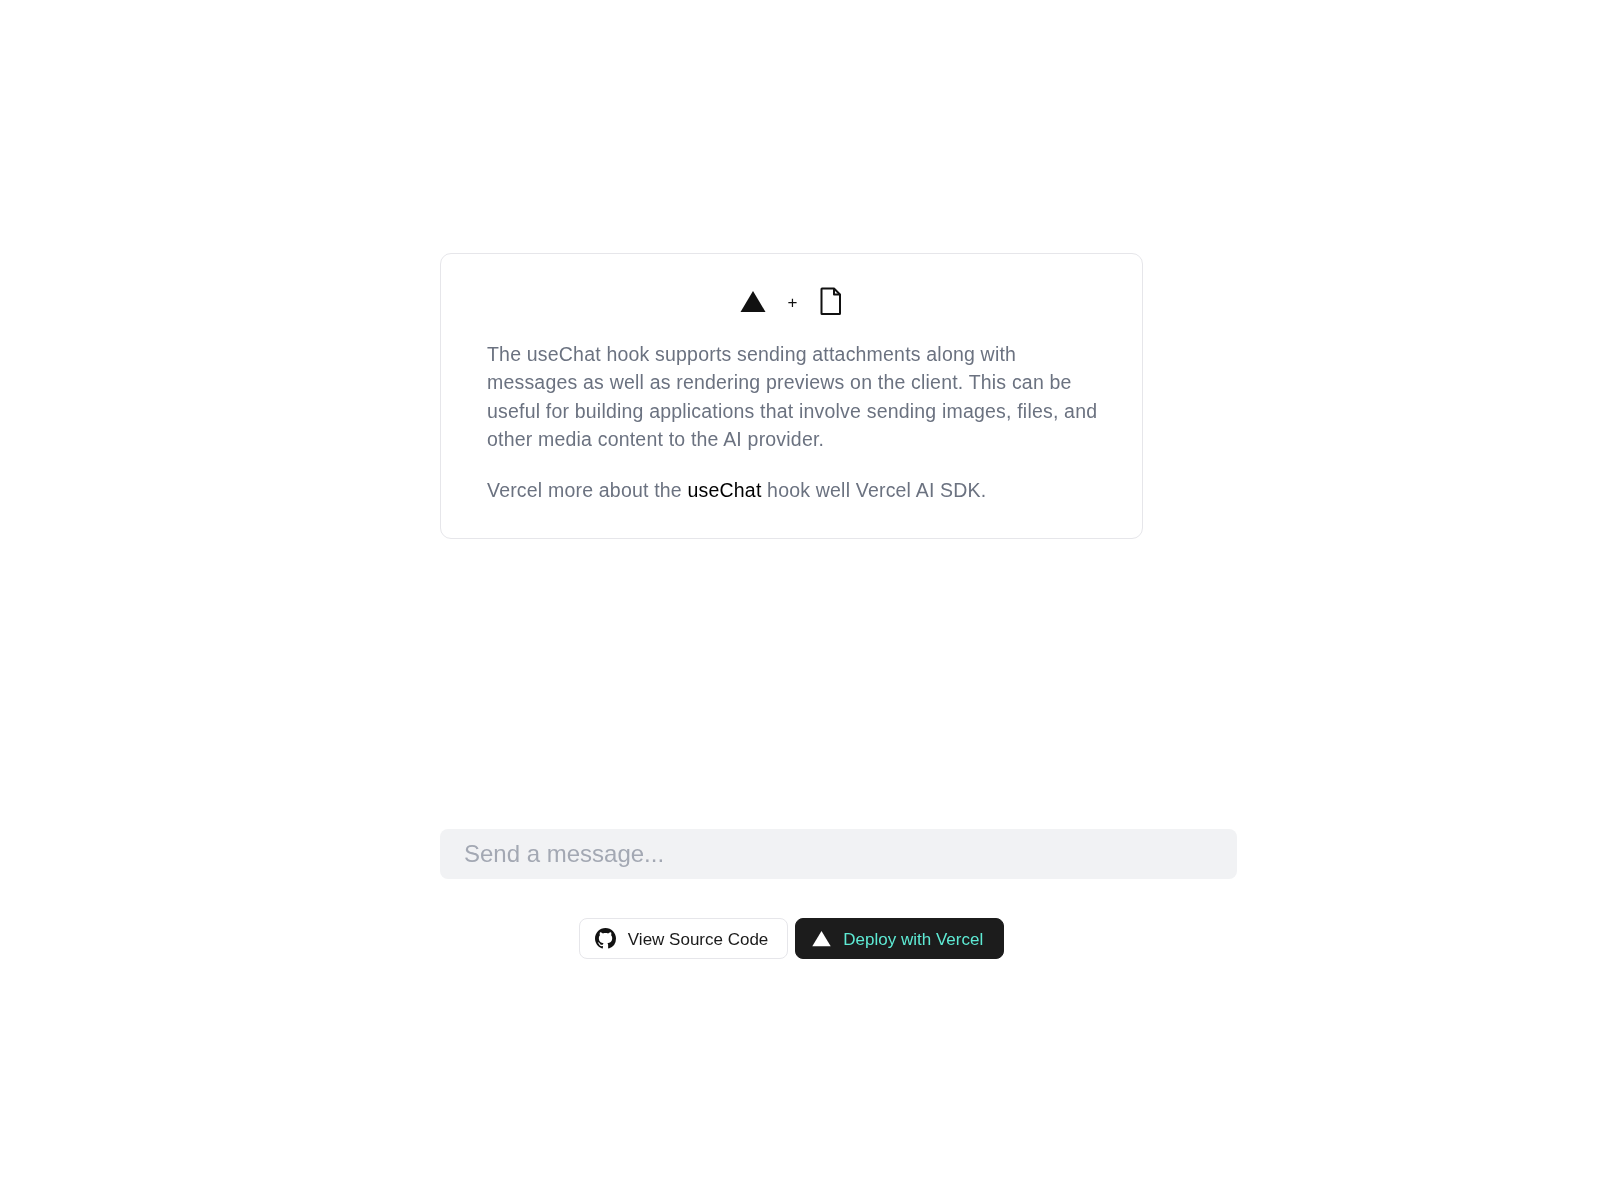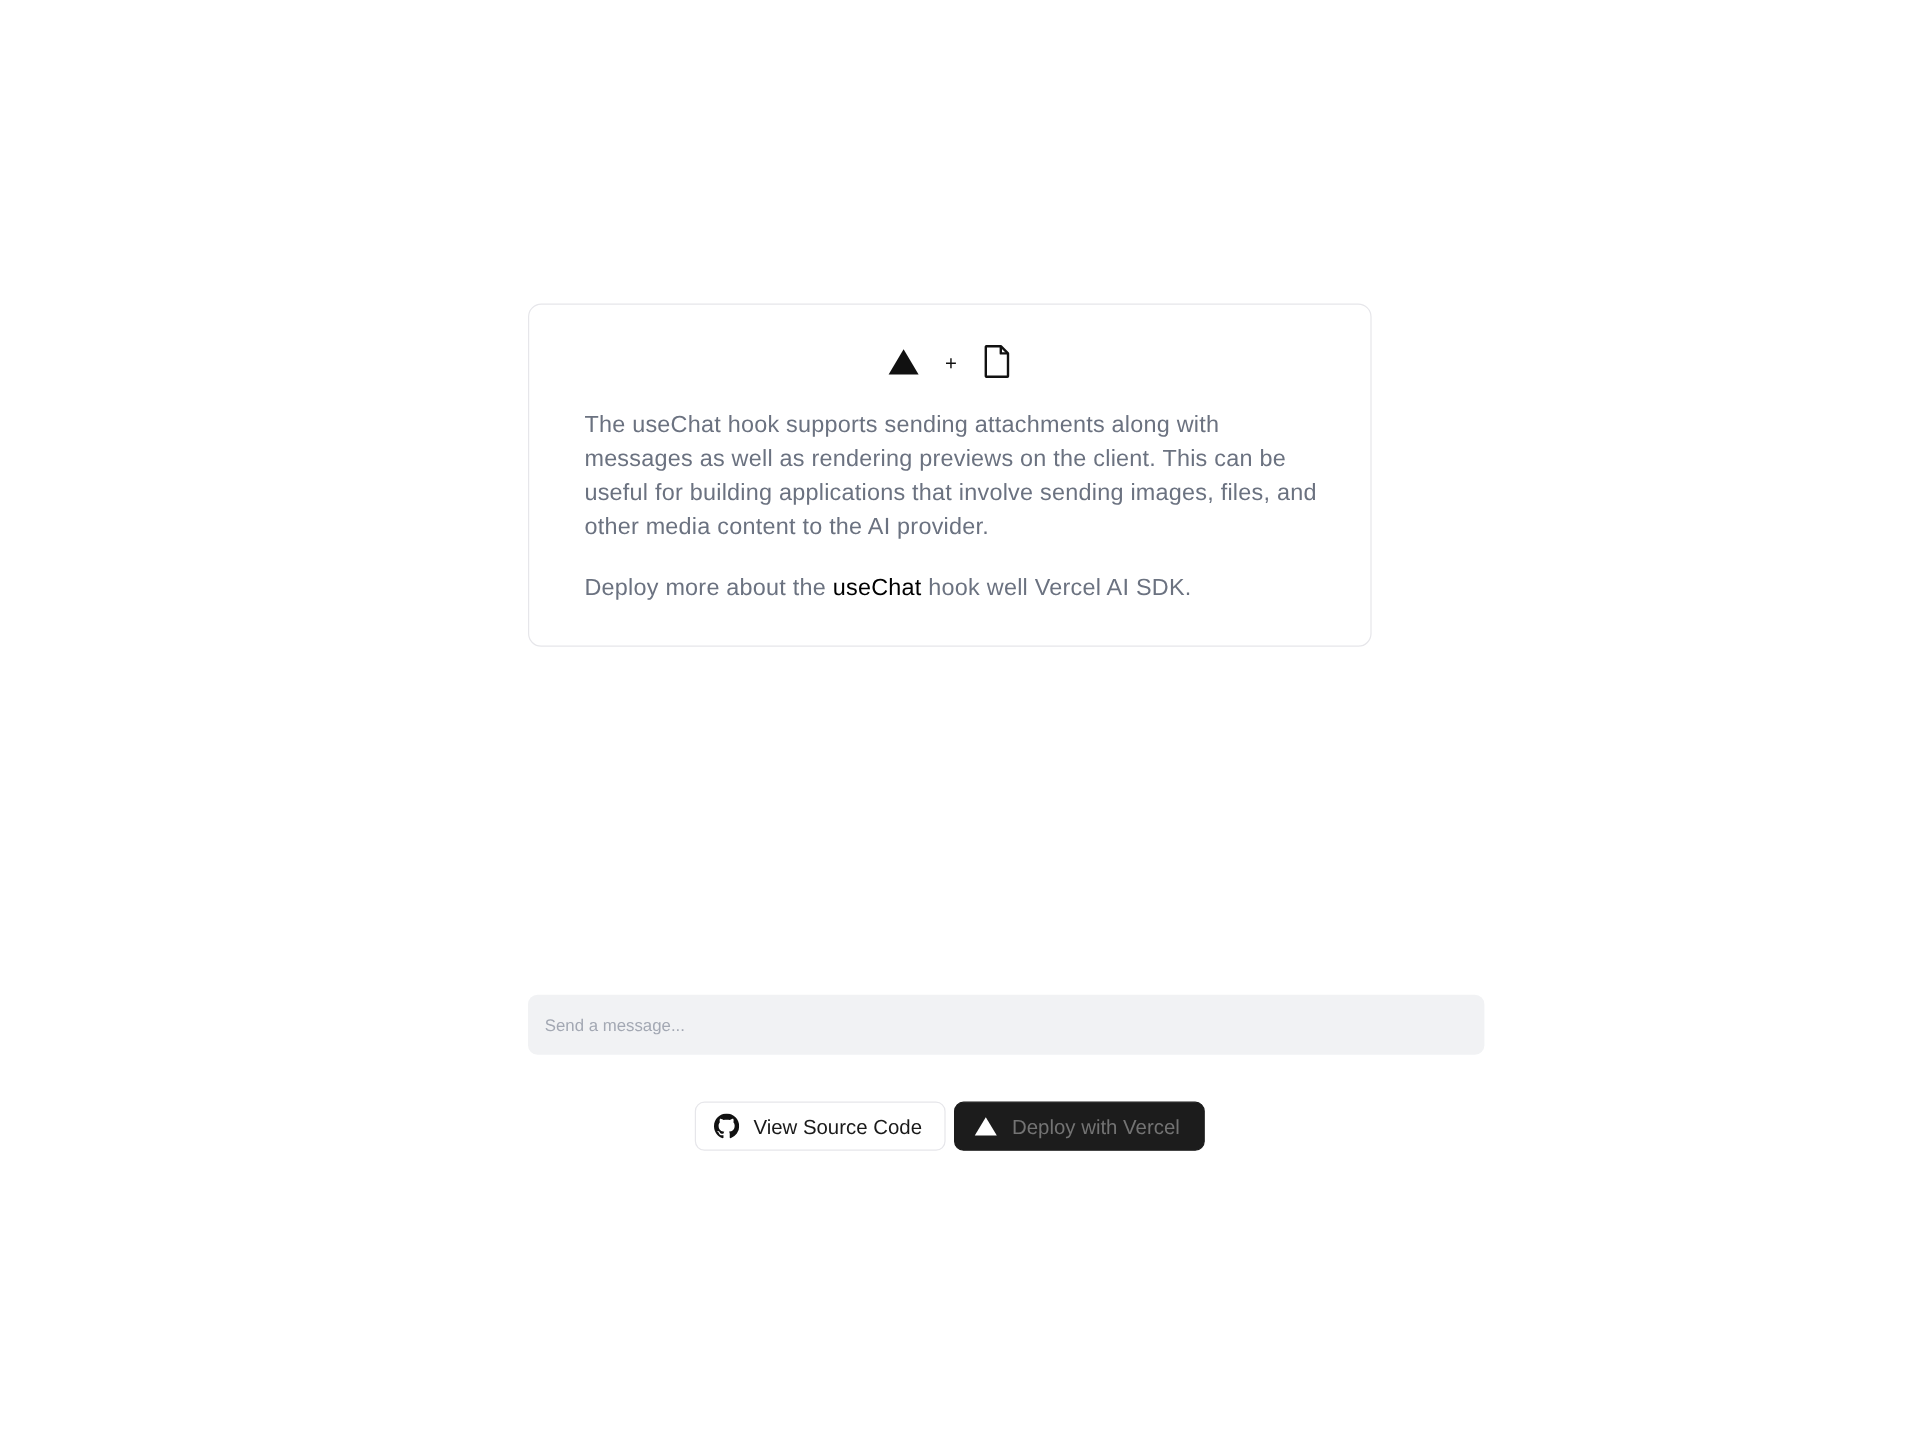--- a/index.html
+++ b/index.html
@@ -92,23 +92,23 @@
   
   .message-input {
     position: absolute;
     left: 0;
     top: 829px;
     width: 797px;
     height: 50px;
     background: #f1f2f4;
     border: none;
     border-radius: 8px;
-    padding: 0 14px;
-    font-family: "Liberation Sans", sans-serif;
-    font-size: 14px;
+    padding: 0 24px;
+    font-family: "Liberation Sans", sans-serif;
+    font-size: 24px;
     color: #3b3f46;
     outline: none;
   }
   .message-input::placeholder {
     color: #a3a8b3;
     opacity: 1;
   }
 
   
   .footer-actions {
@@ -138,21 +138,21 @@
   .btn-light {
     background: #ffffff;
     border: 1px solid #e6e6ea;
     color: #1a1a1a;
     padding: 0 19px 0 15px;
   }
 
   .btn-dark {
     background: #1c1c1c;
     border: 1px solid #1c1c1c;
-    color: #737373;
+    color: #5eead4;
     padding: 0 20px 0 16px;
   }
 
   .gh-icon { width: 21px; height: 21px; display: block; }
   .btn-triangle { width: 19px; height: 17px; display: block; }
 
   .btn-label { line-height: 1; position: relative; top: 0.5px; }
 </style>
 </head>
 <body>
@@ -172,21 +172,21 @@
         <span>
           <svg class="file-icon" viewBox="0 0 24 28" aria-hidden="true">
             <path d="M3 1.5 h12 l6 6 v19 a0.5 0.5 0 0 1 -0.5 0.5 h-17.5 a0.5 0.5 0 0 1 -0.5 -0.5 v-24.5 a0.5 0.5 0 0 1 0.5 -0.5 z" fill="#ffffff" stroke="#111111" stroke-width="2" stroke-linejoin="round"></path>
             <path d="M15 1.5 v6 h6" fill="none" stroke="#111111" stroke-width="2" stroke-linejoin="round"></path>
           </svg>
         </span>
       </div>
 
       <p class="intro-paragraph">The useChat hook supports sending attachments along with messages as well as rendering previews on the client. This can be useful for building applications that involve sending images, files, and other media content to the AI provider.</p>
 
-      <p class="intro-paragraph"><span>Deploy more about the </span><a class="inline-link" href="#">useChat</a><span> hook well Vercel AI SDK.</span></p>
+      <p class="intro-paragraph"><span>Vercel more about the </span><a class="inline-link" href="#">useChat</a><span> hook well Vercel AI SDK.</span></p>
     </div>
 
     <input class="message-input" type="text" placeholder="Send a message..." style="">
 
     <div class="footer-actions">
 
       <a class="btn btn-light" href="#">
         <span>
           <svg class="gh-icon" viewBox="0 0 16 16" aria-hidden="true">
             <path fill="#111111" fill-rule="evenodd" d="M8 0C3.58 0 0 3.58 0 8c0 3.54 2.29 6.53 5.47 7.59.4.07.55-.17.55-.38 0-.19-.01-.82-.01-1.49-2.01.37-2.53-.49-2.69-.94-.09-.23-.48-.94-.82-1.13-.28-.15-.68-.52-.01-.53.63-.01 1.08.58 1.23.82.72 1.21 1.87.87 2.33.66.07-.52.28-.87.51-1.07-1.78-.2-3.64-.89-3.64-3.95 0-.87.31-1.59.82-2.15-.08-.2-.36-1.02.08-2.12 0 0 .67-.21 2.2.82.64-.18 1.32-.27 2-.27.68 0 1.36.09 2 .27 1.53-1.04 2.2-.82 2.2-.82.44 1.1.16 1.92.08 2.12.51.56.82 1.27.82 2.15 0 3.07-1.87 3.75-3.65 3.95.29.25.54.73.54 1.48 0 1.07-.01 1.93-.01 2.2 0 .21.15.46.55.38A8.01 8.01 0 0 0 16 8c0-4.42-3.58-8-8-8z"></path>

